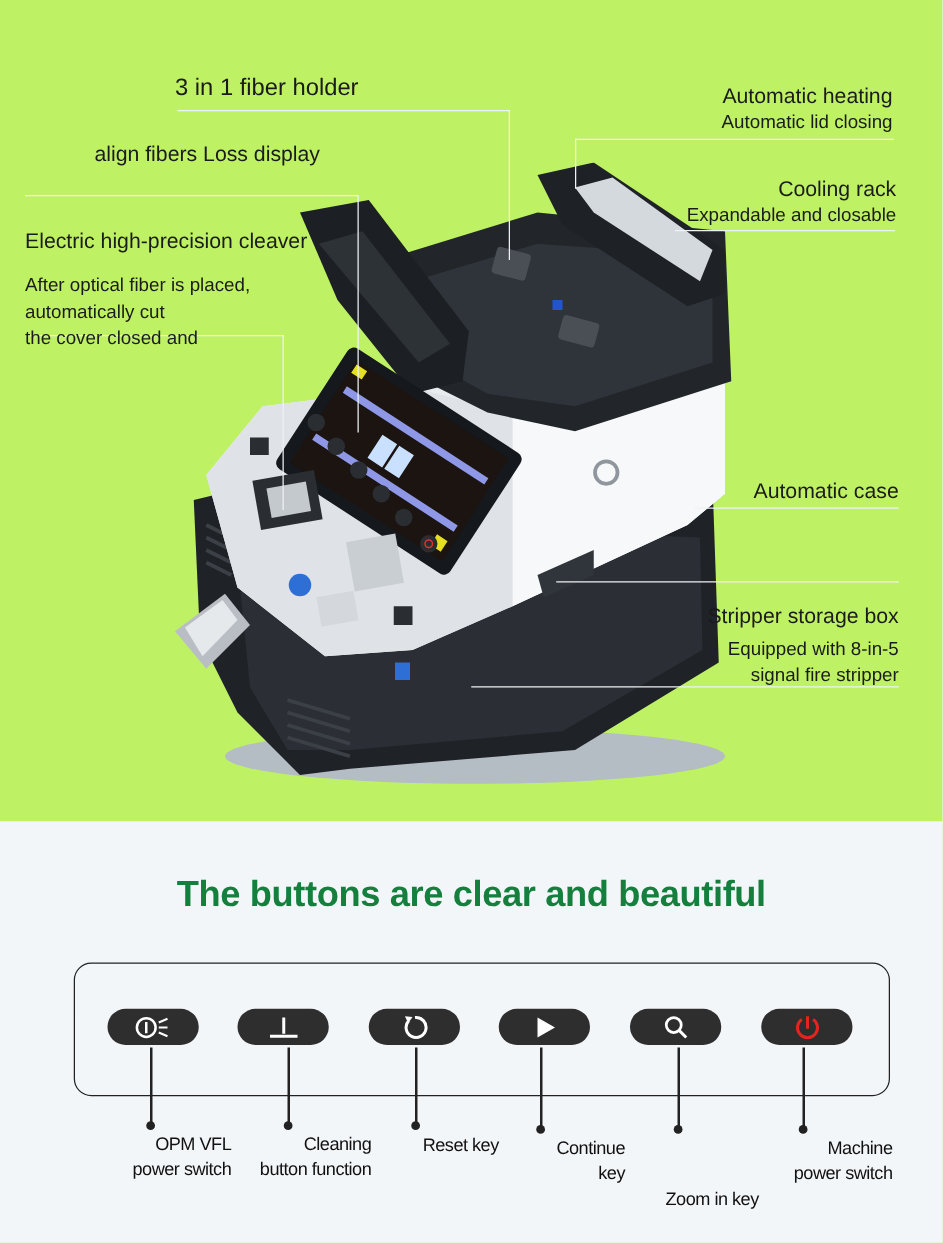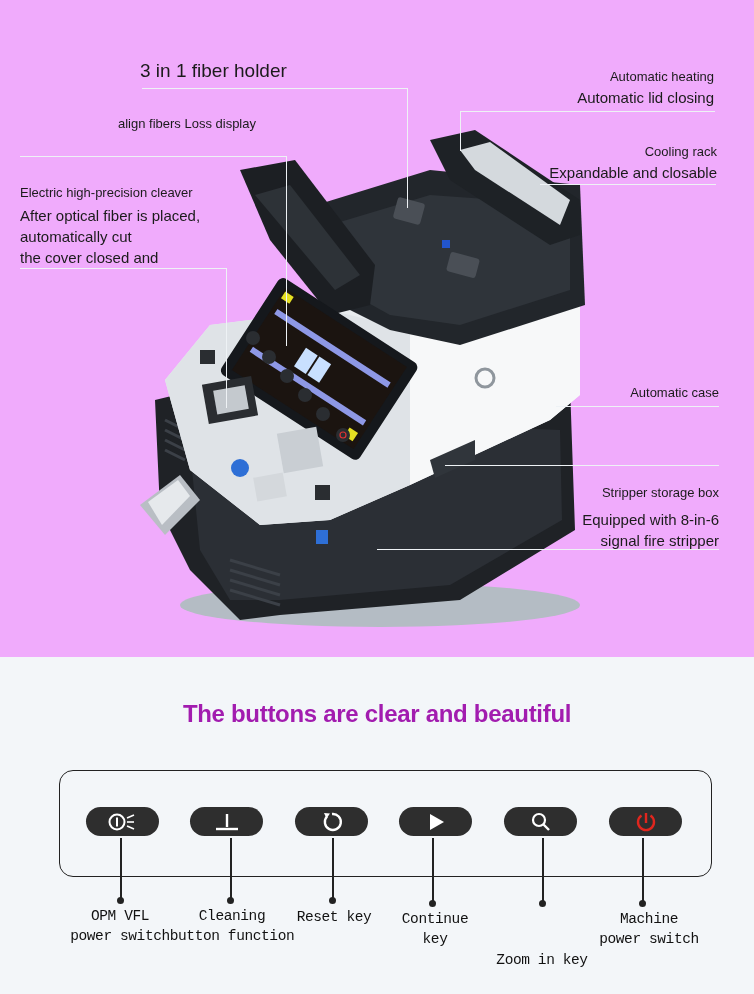--- a/index.html
+++ b/index.html
@@ -1,40 +1,40 @@
 <!DOCTYPE html>
 <html><head>
 <meta charset="utf-8">
 <style>
   * { box-sizing: border-box; margin: 0; padding: 0; }
   html, body { width: 754px; height: 994px; overflow: hidden; background: #f3f6f9; }
   body { position: relative; font-family: "Liberation Sans", sans-serif; color: #1a1a1a; }
 
   
-  .hero { position: absolute; left: 0; top: 0; width: 754px; height: 657px; background: #f0abfc; overflow: hidden; }
+  .hero { position: absolute; left: 0; top: 0; width: 754px; height: 657px; background: #bef264; overflow: hidden; }
   .lbl { position: absolute; font-family: "Liberation Sans", sans-serif; color: #1b1b1b; white-space: nowrap; }
-  .lbl .t { font-size: 13px; line-height: 21px; display: block; }
+  .lbl .t { font-size: 17px; line-height: 21px; display: block; }
   .lbl .s { font-size: 15px; line-height: 21px; display: block; }
   .lbl.r { text-align: right; }
   .line { position: absolute; background: #eef2f5; }
 
   
   .device { position: absolute; left: 130px; top: 130px; width: 470px; height: 500px; }
 
   
   .bottom-title { position: absolute; left: 0; top: 700px; width: 754px; text-align: center;
-    font-family: "Liberation Sans", sans-serif; font-weight: bold; font-size: 24px; color: #a21caf; letter-spacing: -0.3px; }
+    font-family: "Liberation Sans", sans-serif; font-weight: bold; font-size: 29px; color: #15803d; letter-spacing: -0.3px; }
   .panel { position: absolute; left: 59px; top: 770px; width: 653px; height: 107px;
     border: 1.5px solid #222; border-radius: 14px; background: #f3f6f9; }
   .btn { position: absolute; top: 807px; width: 73px; height: 29px; border-radius: 15px; background: #2e2e2e;
     display: flex; align-items: center; justify-content: center; cursor: pointer; }
   .btn svg { display: block; }
   .stem { position: absolute; width: 2px; background: #222; }
   .dot { position: absolute; width: 7px; height: 7px; border-radius: 50%; background: #222; }
-  .cap { position: absolute; width: 130px; text-align: center; font-family: Liberation Mono, monospace;
+  .cap { position: absolute; width: 130px; text-align: right; font-family: Liberation Sans, sans-serif;
     font-size: 14.5px; line-height: 20px; color: #111; letter-spacing: -0.4px; }
 </style>
 </head>
 <body>
 
 <div class="hero">
 
   <svg class="device" viewBox="0 0 470 500" width="470" height="500">
 
     <ellipse cx="250" cy="475" rx="200" ry="22" fill="#b4bcc4"></ellipse>
@@ -127,21 +127,21 @@
 
   <div class="lbl" style="left:140px;top:60px;">
     <span class="t" style="font-size:19px;line-height:22px;">3 in 1 fiber holder</span>
   </div>
 
   <div class="lbl r" style="left:20px;top:113px;width:236px;">
     <span class="t">align fibers Loss display</span>
   </div>
 
   <div class="lbl" style="left:20px;top:182px;">
-    <span class="t" style="margin-bottom:2px;">Electric high-precision cleaver</span>
+    <span class="t" style="margin-bottom:15px;">Electric high-precision cleaver</span>
     <span class="s">After optical fiber is placed,</span>
     <span class="s">automatically cut</span>
     <span class="s">the cover closed and</span>
   </div>
 
   <div class="lbl r" style="left:500px;top:66px;width:214px;">
     <span class="t">Automatic heating</span>
     <span class="s">Automatic lid closing</span>
   </div>
 
@@ -150,21 +150,21 @@
     <span class="s">Expandable and closable</span>
   </div>
 
   <div class="lbl r" style="left:540px;top:382px;width:179px;">
     <span class="t">Automatic case</span>
   </div>
 
 
   <div class="lbl r" style="left:500px;top:482px;width:219px;">
     <span class="t" style="margin-bottom:6px;">Stripper storage box</span>
-    <span class="s">Equipped with 8-in-6</span>
+    <span class="s">Equipped with 8-in-5</span>
     <span class="s">signal fire stripper</span>
   </div>
 </div>
 
 <div class="bottom-title">The buttons are clear and beautiful</div>
 
 <div class="panel"></div>
 
 <div class="btn" style="left:86px;">
   <svg width="34" height="22" viewBox="0 0 34 22">

